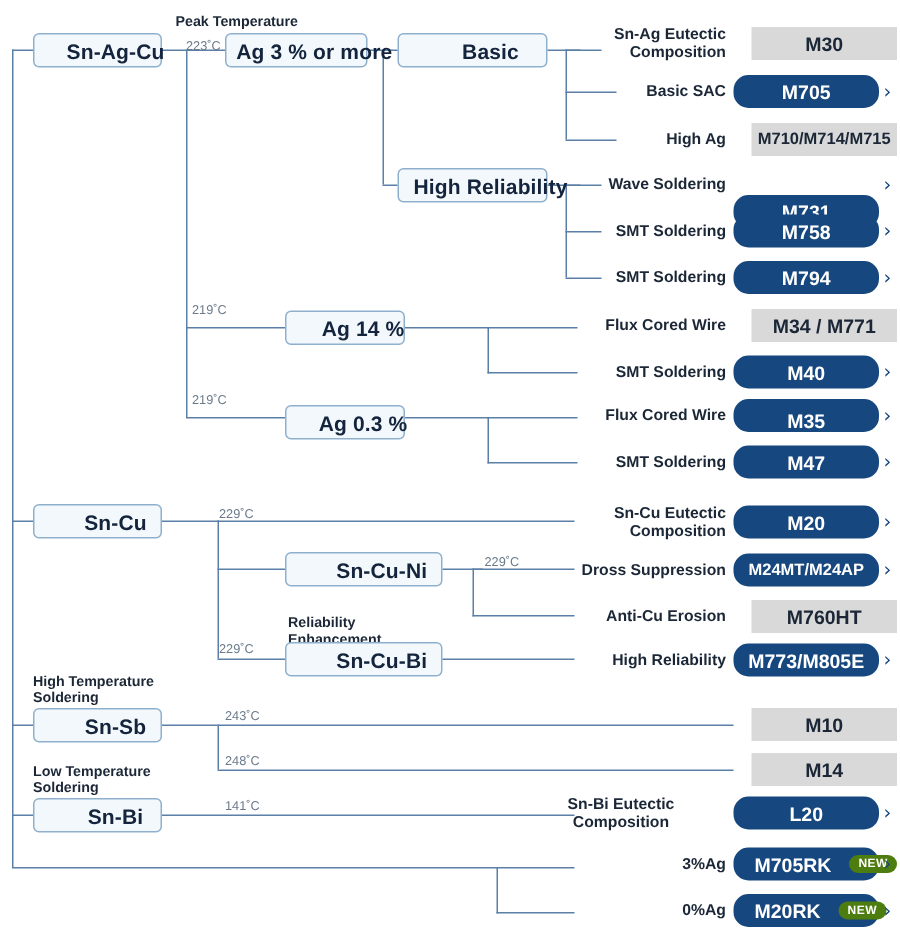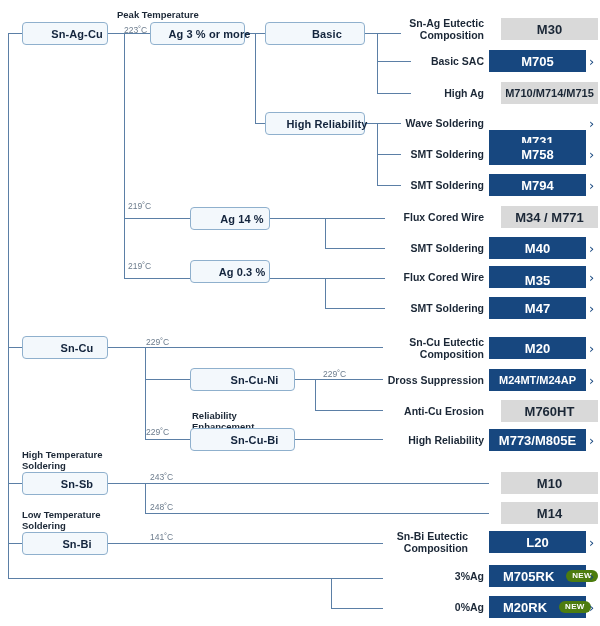--- a/index.html
+++ b/index.html
@@ -13,36 +13,36 @@
 
   
   .node{
     position:absolute;
     background:#f3f8fc;
     border:1px solid #8fb0cd;
     border-radius:4px;
     box-sizing:border-box;
     display:flex;align-items:center;justify-content:center;
     color:#13243c;
-    font-size:11px;
+    font-size:14px;
     font-weight:bold;
     letter-spacing:.1px;
     white-space:nowrap;
     padding-left:24px;
   }
 
   
   .chip{
     position:absolute;
     box-sizing:border-box;
     display:flex;align-items:center;justify-content:center;
     font-size:13px;font-weight:bold;
     white-space:nowrap;
   }
-  .chip.blue{background:#17477f;color:#ffffff;}
+  .chip.blue{background:#17477f;color:#ffffff;border-radius:10px;}
   .chip.gray{background:#d9d9d9;color:#1b2736;margin-left:12px;}
   .chip .txt{display:block;}
   .chip.withbadge{justify-content:flex-start;padding-left:14px;}
   .badge{
     display:inline-block;
     background:#4d7c0f;color:#fff;
     font-size:8px;font-weight:bold;
     letter-spacing:.3px;
     padding:2px 6px 2px 6px;
     border-radius:9px;
@@ -175,21 +175,21 @@
       <div class="temp" style="left: 150px; top: 472px;">243˚C</div>
       <div class="temp" style="left: 150px; top: 502px;">248˚C</div>
       <div class="temp" style="left: 150px; top: 532px;">141˚C</div>
     </div>
   <div id="nodes">
       <div class="node" style="left: 22px; top: 22px; width: 86px; height: 23px;">Sn-Ag-Cu</div>
       <div class="node" style="left: 150px; top: 22px; width: 95px; height: 23px;">Ag 3 % or more</div>
       <div class="node" style="left: 265px; top: 22px; width: 100px; height: 23px;">Basic</div>
       <div class="node" style="left: 265px; top: 112px; width: 100px; height: 23px;">High Reliability</div>
       <div class="node" style="left: 190px; top: 207px; width: 80px; height: 23px;">Ag 14 %</div>
-      <div class="node" style="left: 190px; top: 260px; width: 80px; height: 23px;">Ag 0.3 %</div>
+      <div class="node" style="left: 190px; top: 270px; width: 80px; height: 23px;">Ag 0.3 %</div>
       <div class="node" style="left: 22px; top: 336px; width: 86px; height: 23px;">Sn-Cu</div>
       <div class="node" style="left: 190px; top: 368px; width: 105px; height: 23px;">Sn-Cu-Ni</div>
       <div class="node" style="left: 190px; top: 428px; width: 105px; height: 23px;">Sn-Cu-Bi</div>
       <div class="node" style="left: 22px; top: 472px; width: 86px; height: 23px;">Sn-Sb</div>
       <div class="node" style="left: 22px; top: 532px; width: 86px; height: 23px;">Sn-Bi</div>
     </div>
   <div id="rows">
       <div class="rlabel" style="right: 116px; top: 17px; width: 140px;">Sn-Ag Eutectic
 Composition</div>
       <div class="chip gray" style="left: 489px; top: 18px; width: 97px; height: 22px;">
@@ -257,21 +257,21 @@
       <div class="chip blue" style="left: 489px; top: 429px; width: 97px; height: 22px;">
         <span class="txt">M773/M805E</span>
       </div>
       <div class="chev" style="left: 589px; top: 434px;">›</div>
       <div class="chip gray" style="left: 489px; top: 472px; width: 97px; height: 22px;">
         <span class="txt">M10</span>
       </div>
       <div class="chip gray" style="left: 489px; top: 502px; width: 97px; height: 22px;">
         <span class="txt">M14</span>
       </div>
-      <div class="rlabel" style="right: 132px; top: 530px; width: 140px;">Sn-Bi Eutectic
+      <div class="rlabel" style="right: 116px; top: 530px; width: 140px; text-align: center;">Sn-Bi Eutectic
 Composition</div>
       <div class="chip blue" style="left: 489px; top: 531px; width: 97px; height: 22px;">
         <span class="txt">L20</span>
       </div>
       <div class="chev" style="left: 589px; top: 536px;">›</div>
       <div class="rlabel" style="right: 116px; top: 570px; width: 140px;">3%Ag</div>
       <div class="chip blue withbadge" style="left: 489px; top: 565px; width: 97px; height: 22px;">
         <span class="txt">M705RK</span>
         <span class="badge">NEW</span>
       </div>

